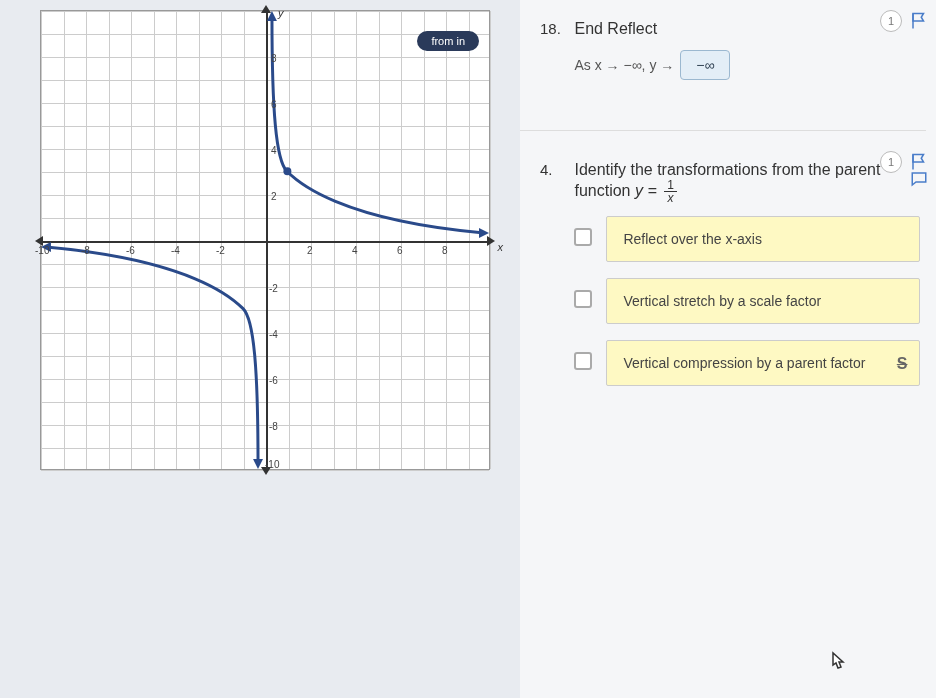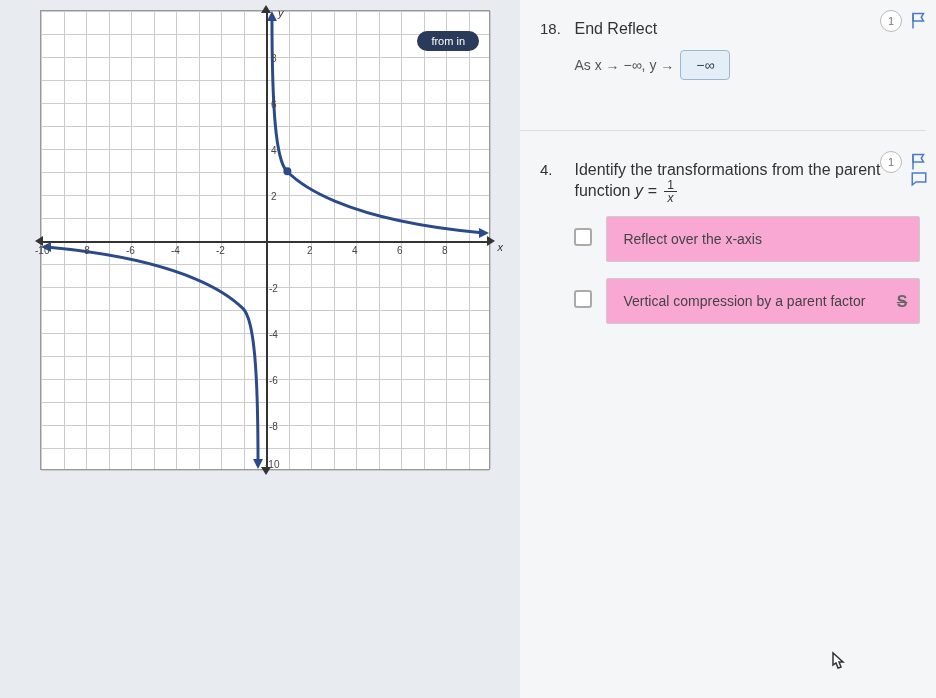--- a/index.html
+++ b/index.html
@@ -151,21 +151,21 @@
     border: 2px solid #aaa;
     border-radius: 3px;
     flex: none;
     margin-top: 12px;
     background: #fff;
     cursor: pointer;
   }
   .option-box {
     flex: 1;
     border: 1px solid #ccc;
-    background: #f9a8d4;
+    background: #fef9c3;
     padding: 14px 16px;
     font-size: 14px;
     color: #444;
     border-radius: 2px;
     position: relative;
   }
   .strike-icon {
     position: absolute;
     right: 12px;
     top: 14px;
@@ -334,20 +334,24 @@
           <span class="d">x</span>
         </span>
       </div>
 
       <div class="option-row">
         <div class="check"></div>
         <div class="option-box">Reflect over the x-axis</div>
       </div>
       <div class="option-row">
         <div class="check"></div>
+        <div class="option-box">Vertical stretch by a scale factor</div>
+      </div>
+      <div class="option-row">
+        <div class="check"></div>
         <div class="option-box">
           <span>Vertical compression by a parent factor</span>
           <span class="strike-icon" style="text-decoration:line-through">S</span>
         </div>
       </div>
     </div>
   </div>
 
   <span class="cursor-icon">
     <svg width="20" height="24" viewBox="0 0 20 24">

